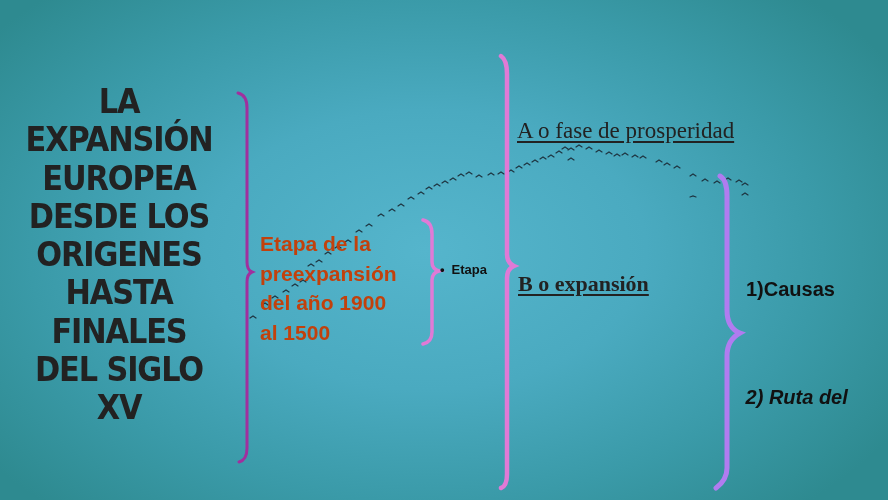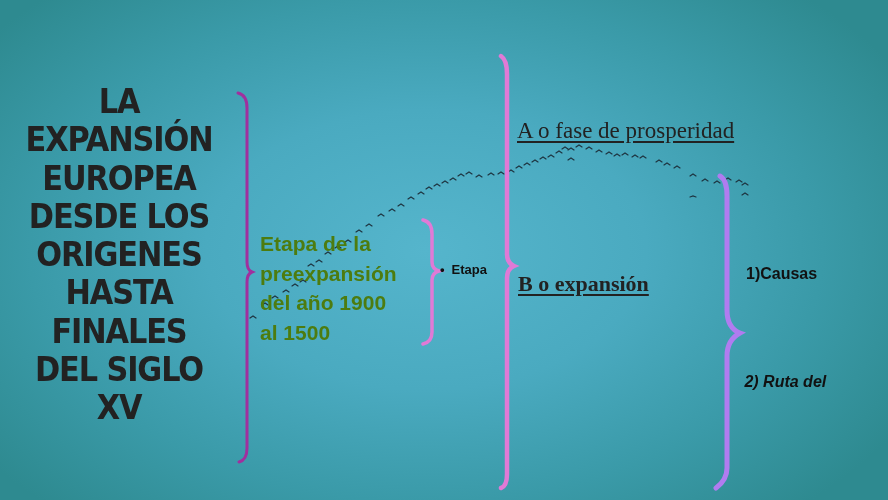--- a/index.html
+++ b/index.html
@@ -12,39 +12,39 @@
   .title {
     position: absolute; left: 0; top: 83px; width: 238px;
     text-align: center; color: #222222;
     font-family: "DejaVu Sans", sans-serif; font-weight: 900;
     font-size: 33px; line-height: 38.3px; letter-spacing: -1.2px;
     transform: scaleX(0.92); transform-origin: 50% 0;
   }
   .title span { display: block; white-space: nowrap; }
   .stage {
     position: absolute; left: 260px; top: 229px; width: 170px;
-    color: #4d7c0f; font-family: "Liberation Sans", sans-serif; font-weight: bold;
+    color: #c2410c; font-family: "Liberation Sans", sans-serif; font-weight: bold;
     font-size: 21px; line-height: 29.5px;
   }
   .stage span { display: block; white-space: nowrap; }
   .fases {
     position: absolute; left: 440px; top: 262px;
     color: #111; font-family: "Liberation Sans", sans-serif; font-weight: bold; font-size: 13px;
   }
   .fases .bullet { margin-right: 7px; }
   .phase {
     position: absolute; color: #222; font-family: "Liberation Serif", "DejaVu Serif", serif;
     text-decoration: underline; text-decoration-thickness: 2px; text-underline-offset: 3px;
   }
   .phase-a { left: 517px; top: 118px; font-size: 23px; text-align: right; }
   .phase-b { left: 518px; top: 272px; font-size: 22px; font-weight: bold; text-align: center; line-height: 24px; }
   .phase-b span { display: block; white-space: nowrap; }
   .cause {
     position: absolute; color: #111; font-family: "Liberation Sans", sans-serif; font-weight: bold;
-    font-size: 16px; line-height: 27px;
+    font-size: 20px; line-height: 27px; margin-top: 16px;
   }
   .cause-1 { left: 746px; top: 260px; }
   .cause-2 { left: 740px; top: 368px; font-style: italic; }
   .cause-2 span { display: block; white-space: nowrap; }
   svg.overlay { position: absolute; left: 0; top: 0; }
 </style>
 </head>
 <body>
 
 <div class="slide">

